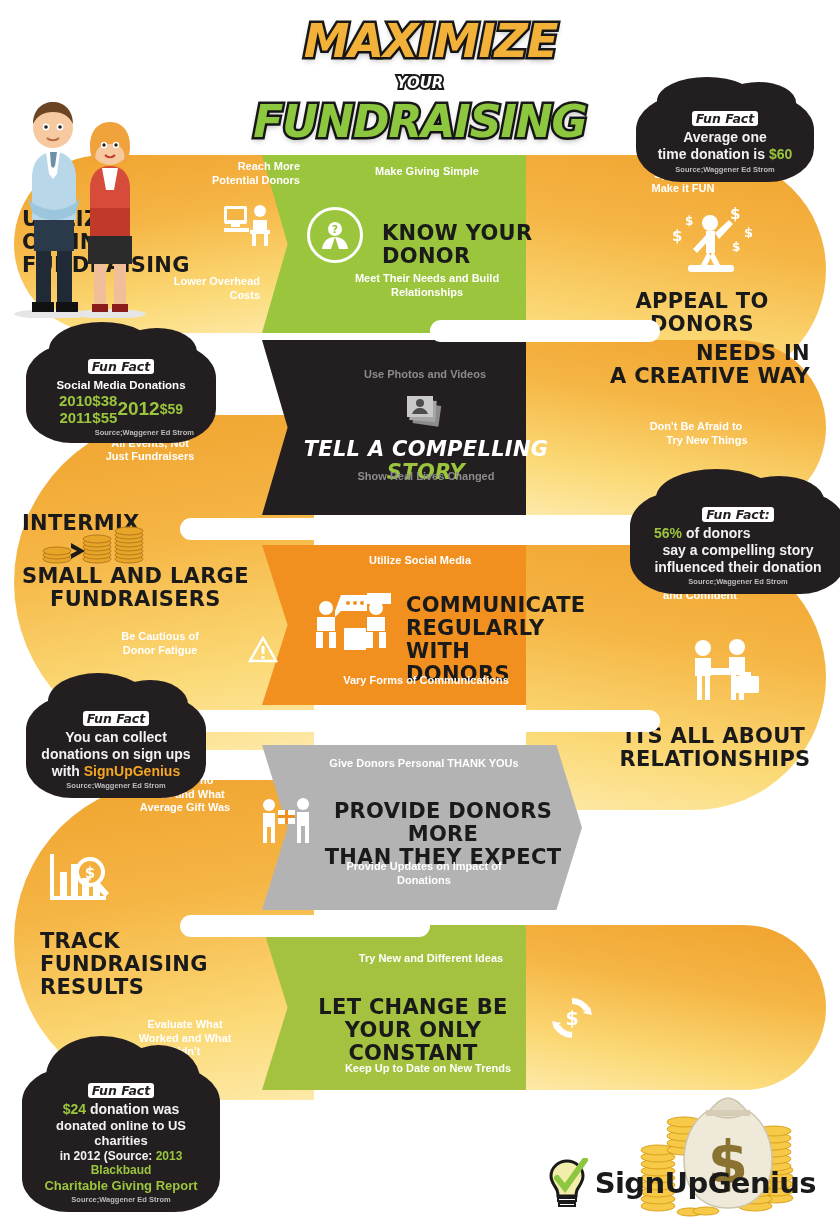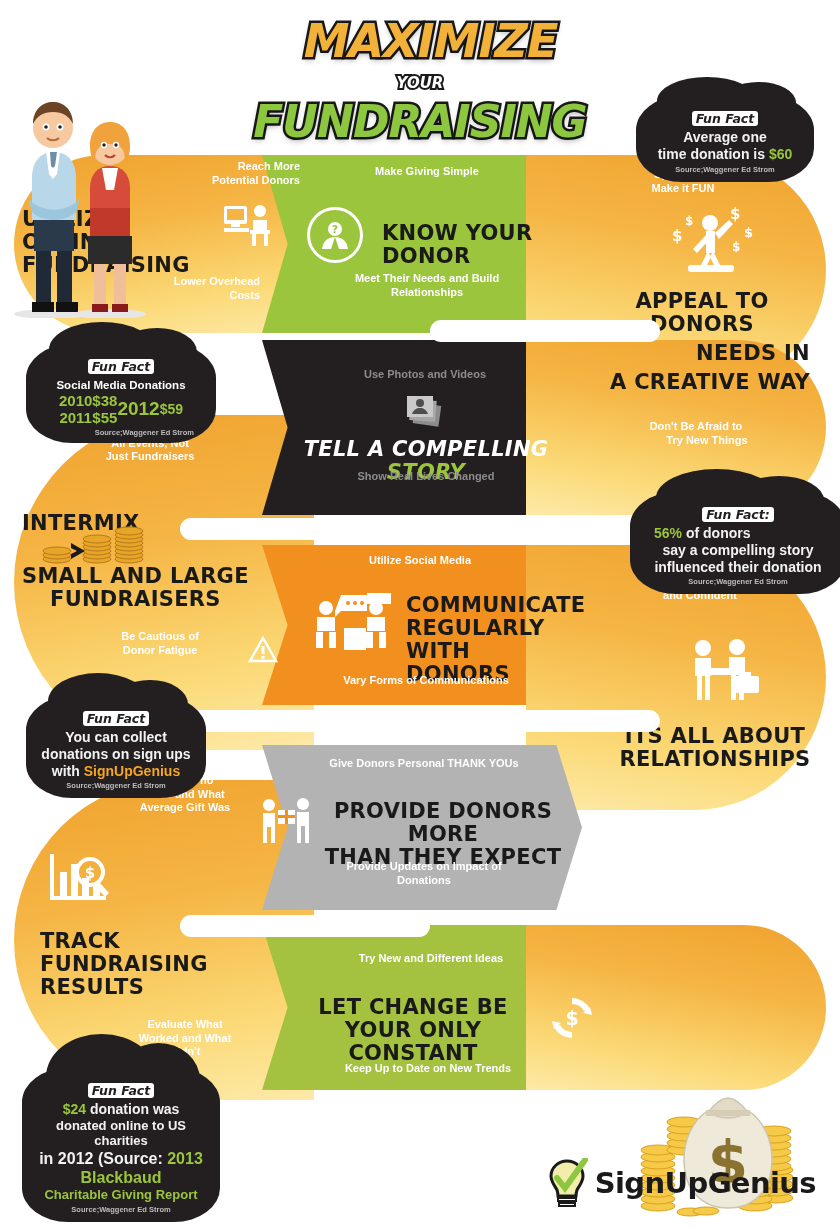--- a/index.html
+++ b/index.html
@@ -228,21 +228,21 @@
     <rect x="28" y="60" width="46" height="7" rx="3" fill="#fff"></rect>
     <text x="12" y="36" font-size="15" font-weight="bold" fill="#fff" font-family="DejaVu Sans">$</text>
     <text x="25" y="20" font-size="12" font-weight="bold" fill="#fff" font-family="DejaVu Sans">$</text>
     <text x="70" y="14" font-size="15" font-weight="bold" fill="#fff" font-family="DejaVu Sans">$</text>
     <text x="84" y="32" font-size="13" font-weight="bold" fill="#fff" font-family="DejaVu Sans">$</text>
     <text x="72" y="46" font-size="12" font-weight="bold" fill="#fff" font-family="DejaVu Sans">$</text>
   </svg>
   <div class="blk ctr" style="left:594px; top:290px; width:216px;">
     <div class="hdl">APPEAL TO DONORS</div>
     <div class="hdl rgt" style="margin-top:6px;">NEEDS IN</div>
-    <div class="hdl rgt" style="margin-top:6px;">A CREATIVE WAY</div>
+    <div class="hdl rgt" style="">A CREATIVE WAY</div>
   </div>
 
   <div class="connector" style="left:430px; top:320px; width:230px;"></div>
 
   <div class="row" style="top:340px; height:175px;">
     <div class="band-left grad-orange" style="height:335px; top:75px;"></div>
     <div class="band-mid arrow flat-dark"></div>
     <div class="band-right grad-orange-r"></div>
   </div>
 
@@ -566,21 +566,21 @@
     <div class="ff-body">You can collect</div>
     <div class="ff-body">donations on sign ups</div>
     <div class="ff-body"><span>with </span><span class="org">SignUpGenius</span></div>
     <div class="ff-src">Source;Waggener Ed Strom</div>
   </div>
 
   <div class="cloud" style="left:22px; top:1068px; width:198px;">
     <div class="ff-label">Fun Fact</div>
     <div class="ff-body"><span class="grn">$24</span><span> donation was</span></div>
     <div class="ff-body" style="font-size:13px;">donated online to US charities</div>
-    <div class="ff-body" style="font-size:16px;"><span>in 2012 (Source: </span><span class="grn">2013 Blackbaud</span></div>
+    <div class="ff-body" style="font-size:12px;"><span>in 2012 (Source: </span><span class="grn">2013 Blackbaud</span></div>
     <div class="ff-body" style="font-size:13px;"><span class="grn">Charitable Giving Report</span></div>
     <div class="ff-src">Source;Waggener Ed Strom</div>
   </div>
 
   <div class="footer">
     <svg width="44" height="50" viewBox="0 0 44 50">
       <path d="M22 3c9 0 16 7 16 15 0 6-4 10-6 14-1 3-1 5-1 6H13c0-1 0-3-1-6-2-4-6-8-6-14C6 10 13 3 22 3z" fill="#f2edaa" stroke="#1a1a1a" stroke-width="3"></path>
       <path d="M13 40h18v3H13zM14 45h16v3H14z" fill="#fff" stroke="#1a1a1a" stroke-width="2"></path>
       <path d="M12 20l8 10L40 2" fill="none" stroke="#8dc63f" stroke-width="6" stroke-linecap="round"></path>
     </svg>

